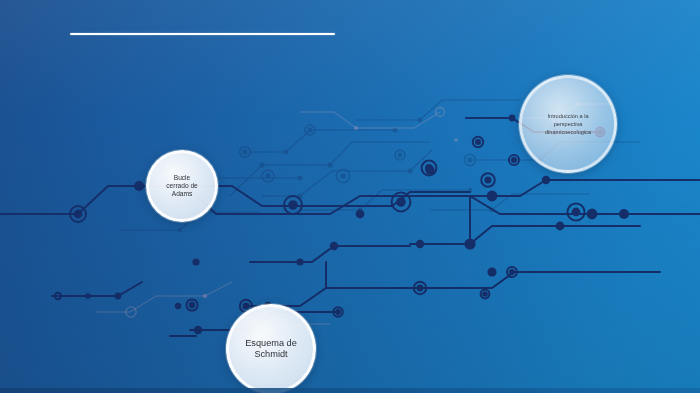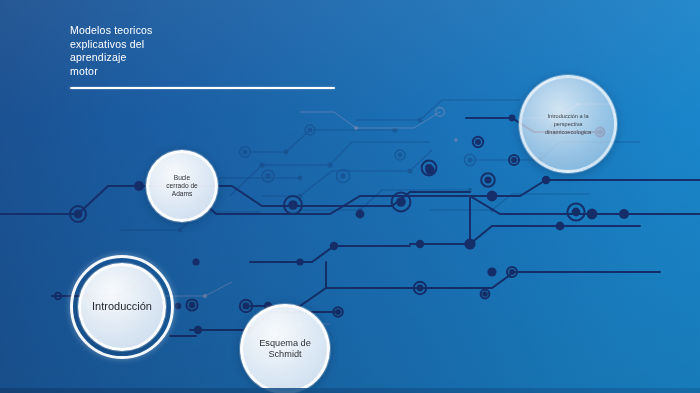--- a/index.html
+++ b/index.html
@@ -128,21 +128,21 @@
     border-color: rgba(255,255,255,0.62);
   }
   #bubble-dinamicoecologica .lbl { font-size: 5.6px; color: #3a4048; line-height: 1.45; }
 
   #bubble-bucle { left: 146px; top: 150px; width: 72px; height: 72px; }
   #bubble-bucle .lbl { font-size: 6.6px; }
 
   #bubble-introduccion { left: 78px; top: 263px; width: 88px; height: 88px; }
   #bubble-introduccion .lbl { font-size: 11px; color: #24282e; }
 
-  #bubble-schmidt { left: 240px; top: 304px; width: 90px; height: 90px; }
+  #bubble-schmidt { left: 226px; top: 304px; width: 90px; height: 90px; }
   #bubble-schmidt .lbl { font-size: 9.2px; }
 </style>
 </head>
 <body>
 
 <div id="slide">
 
   <svg class="circuit faded" viewBox="0 0 700 393" width="700" height="393" aria-hidden="true">
     <g stroke="#0f2d63" stroke-width="1.1" fill="none" opacity="0.95">
       <path d="M230 196 L262 165 L330 165 L352 142 L430 142"></path>
@@ -292,43 +292,36 @@
         <circle cx="478" cy="142" r="2.0" fill="#16306d"></circle>
       <circle cx="600" cy="132" r="4.4"></circle> 
         <circle cx="600" cy="132" r="1.8" fill="#16306d"></circle>
       <circle cx="58" cy="296" r="3.2"></circle>
     </g>
   </svg>
 
   <div class="shade"></div>
 
   <div id="title-block">
-    <div id="title-text">Modelos teoricos
-explicativos del
-aprendizaje
-motor</div>
     <div id="title-rule"></div>
   </div>
 
 
   <div class="bubble" id="bubble-dinamicoecologica">
     <span class="lbl">Introducción a la
 perspectiva
 dinamicoecologica</span>
   </div>
 
   <div class="bubble" id="bubble-bucle">
     <span class="lbl">Bucle
 cerrado de
 Adams</span>
   </div>
 
-  <div class="bubble focused" id="bubble-introduccion">
-    <span class="lbl">Introducción</span>
-  </div>
 
   <div class="bubble" id="bubble-schmidt">
     <span class="lbl">Esquema de
 Schmidt</span>
   </div>
 
   <div class="bottomstrip"></div>
 </div>
 
 </body></html>

